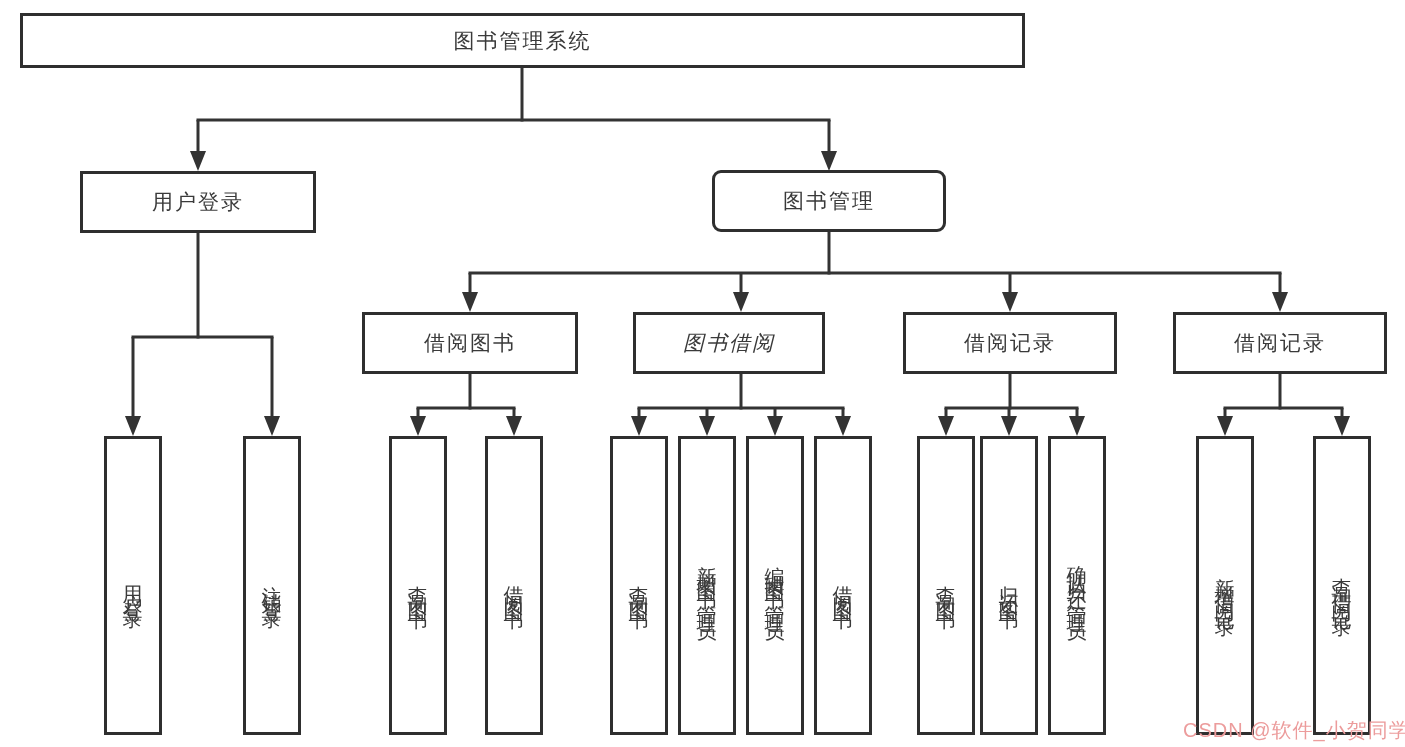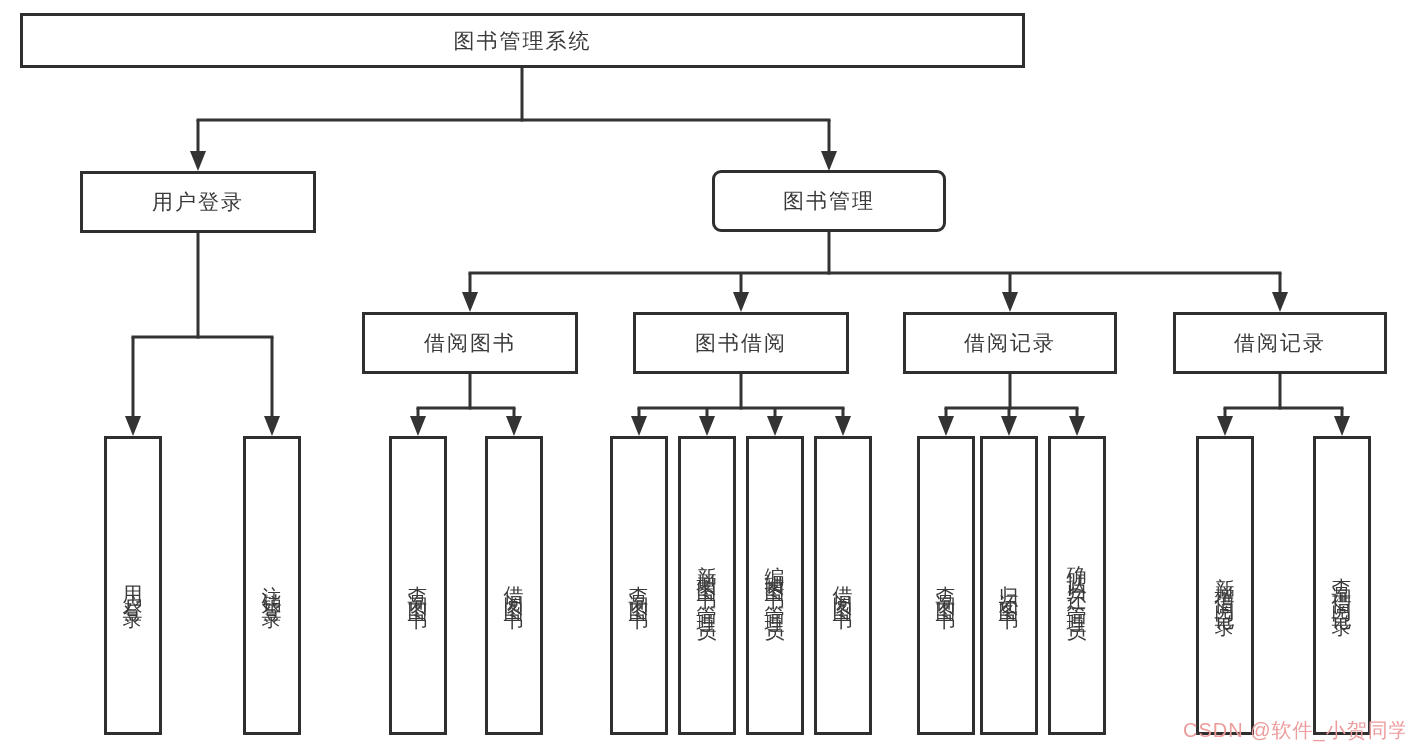--- a/index.html
+++ b/index.html
@@ -141,21 +141,21 @@
       <polygon points="1334,416 1350,416 1342,436"></polygon>
     </g>
   </svg>
 
   <div class="node" style="left:20px; top:13px; width:1005px; height:55px;">图书管理系统</div>
 
   <div class="node" style="left:80px; top:171px; width:236px; height:62px;">用户登录</div>
   <div class="node" style="left:712px; top:170px; width:234px; height:62px;border-radius:9px;">图书管理</div>
 
   <div class="node" style="left:362px; top:312px; width:216px; height:62px;">借阅图书</div>
-  <div class="node" style="left:633px; top:312px; width:216px; height:62px;">图书借阅</div>
+  <div class="node" style="left:633px; top:312px; width:192px; height:62px;font-style:italic;">图书借阅</div>
   <div class="node" style="left:903px; top:312px; width:214px; height:62px;">借阅记录</div>
   <div class="node" style="left:1173px; top:312px; width:214px; height:62px;">借阅记录</div>
 
   <div class="leaf" style="left:104px;">
     <span>用户登录</span>
   </div>
   <div class="leaf" style="left:243px;">
     <span>注销登录</span>
   </div>
 

